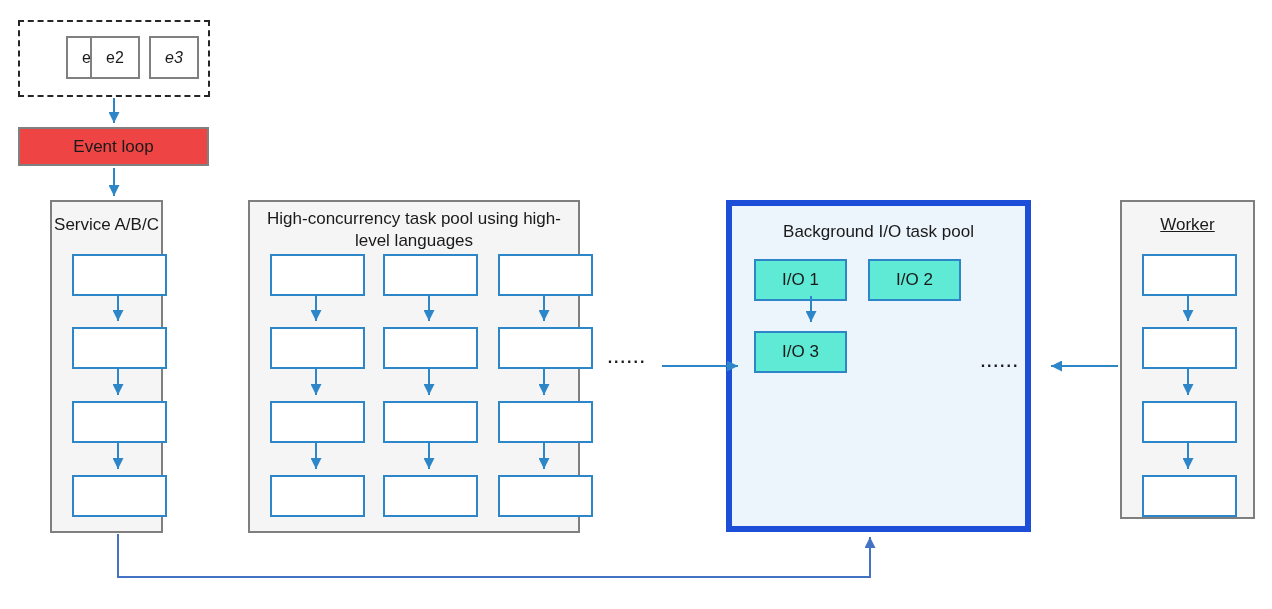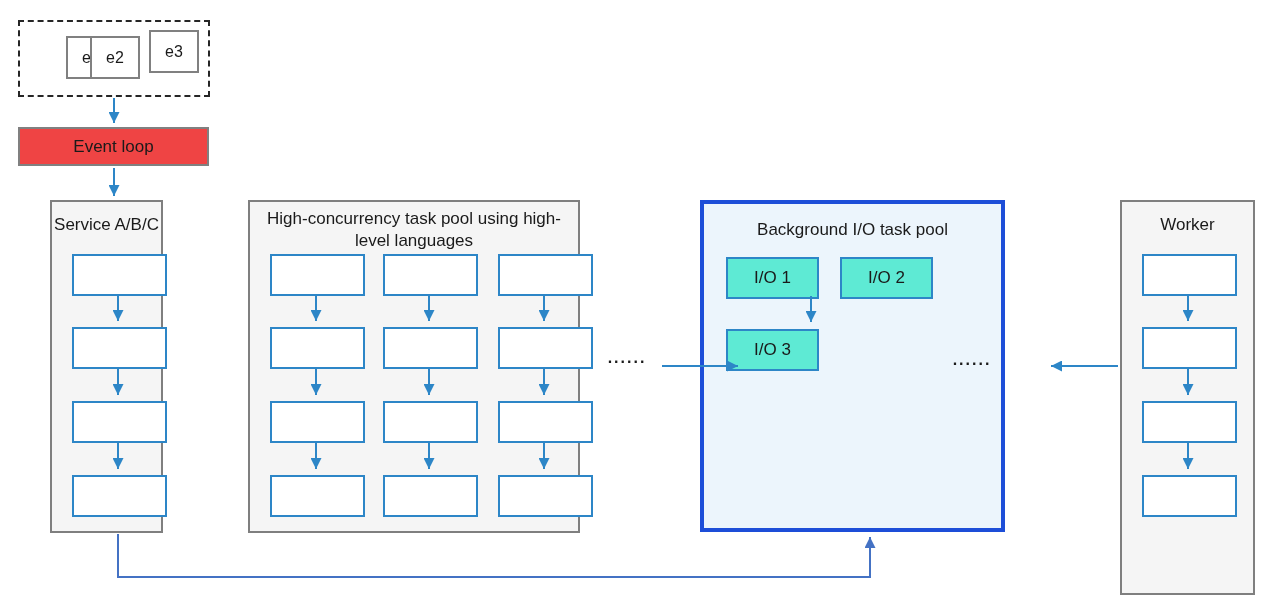--- a/index.html
+++ b/index.html
@@ -21,26 +21,26 @@
   .event-loop {
     left:18px; top:127px; width:191px; height:39px;
     background:#ef4444; border:2px solid #808080;
     display:flex; align-items:center; justify-content:center; font-size:17px;
   }
 
   
   .container { background:#f5f5f5; border:2px solid #7f7f7f; }
   .service-container { left:50px; top:200px; width:113px; height:333px; }
   .pool-container    { left:248px; top:200px; width:332px; height:333px; }
-  .worker-container  { left:1120px; top:200px; width:135px; height:395px; }
+  .worker-container  { left:1120px; top:200px; width:135px; height:319px;text-decoration:underline; }
   .container-title   { text-align:center; font-size:17px; padding-top:13px; }
   .pool-title        { padding-top:6px; line-height:22px; max-width:392px; margin:0 auto; }
 
   
-  .io-pool { left:700px; top:200px; width:305px; height:332px; background:#ecf5fc; border:4px solid #1d4ed8; }
+  .io-pool { left:726px; top:200px; width:305px; height:332px; background:#ecf5fc; border:6px solid #1d4ed8; }
   .io-pool-title { text-align:center; font-size:17px; padding-top:16px; }
 
   
   .flow-box {
     position:absolute; width:95px; height:42px; box-sizing:border-box;
     background:#ffffff; border:2px solid #2d86c7;
   }
   .iobox {
     position:absolute; width:93px; height:42px; box-sizing:border-box;
     background:#5eead4; border:2px solid #2d86c7;
@@ -55,21 +55,21 @@
   .overlay { position:absolute; left:0; top:0; width:1272px; height:609px; pointer-events:none; }
 </style>
 </head>
 <body>
 
 <div class="canvas">
 
   <div class="abs events-group">
     <div class="ebox" style="left:6px; top:14px;margin-left:40px;">e1</div>
     <div class="ebox" style="left:70px; top:14px;text-align:center;">e2</div>
-    <div class="ebox" style="left:129px; top:8px;">e3</div>
+    <div class="ebox" style="left:129px; top:14px;font-style:italic;">e3</div>
   </div>
 
   <div class="abs event-loop">Event loop</div>
 
   <div class="abs container service-container">
     <div class="container-title">Service A/B/C</div>
     <div class="flow-box" style="left:20px; top:52px;"></div>
     <div class="flow-box" style="left:20px; top:125px;"></div>
     <div class="flow-box" style="left:20px; top:199px;"></div>
     <div class="flow-box" style="left:20px; top:273px;"></div>

